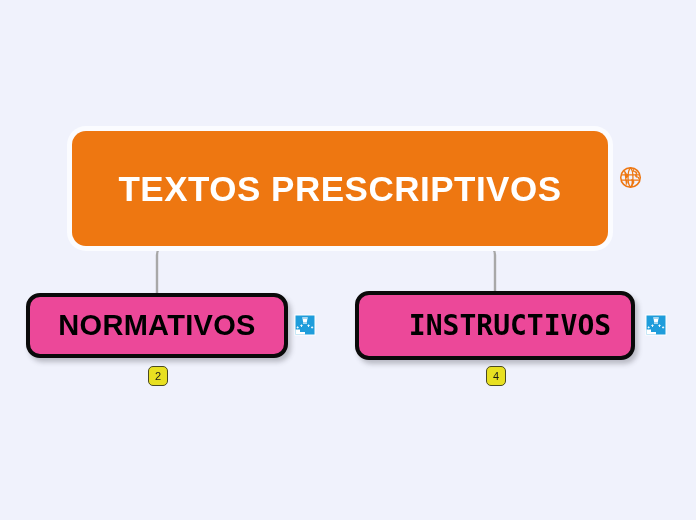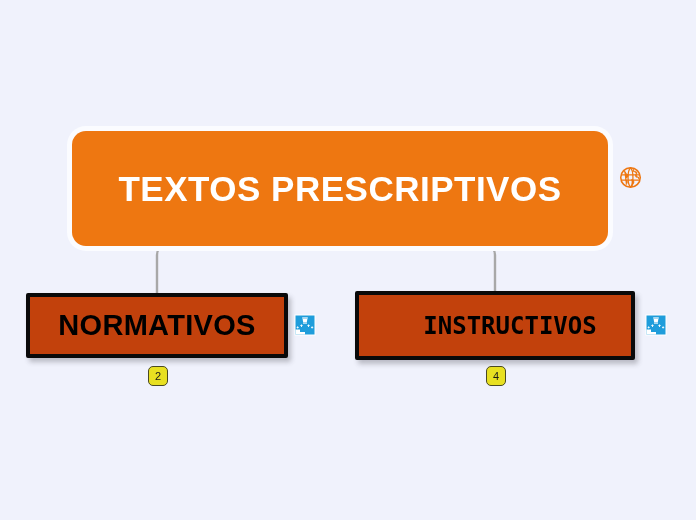--- a/index.html
+++ b/index.html
@@ -59,23 +59,23 @@
     left: 619px;
     top: 166px;
     width: 23px;
     height: 23px;
   }
 
   
   .child-node {
     position: absolute;
     box-sizing: border-box;
-    background: #c2410c;
+    background: #ec4899;
     border: 4px solid #0a0a0a;
-    border-radius: 2px;
+    border-radius: 14px;
     box-shadow: 3px 4px 5px rgba(60, 60, 70, 0.30);
     display: flex;
     align-items: center;
     justify-content: center;
   }
   .child-node.left {
     left: 26px;
     top: 293px;
     width: 262px;
     height: 65px;
@@ -93,21 +93,21 @@
   }
   .child-label.sans {
     font-family: "Liberation Sans", sans-serif;
     font-weight: bold;
     font-size: 29px;
     letter-spacing: 0.3px;
   }
   .child-label.mono {
     font-family: "DejaVu Sans Mono", monospace;
     font-weight: bold;
-    font-size: 24px;
+    font-size: 28px;
     letter-spacing: 0px;
     margin-left: 30px;
   }
 
   
   .flag-icon {
     position: absolute;
     width: 22px;
     height: 22px;
   }

